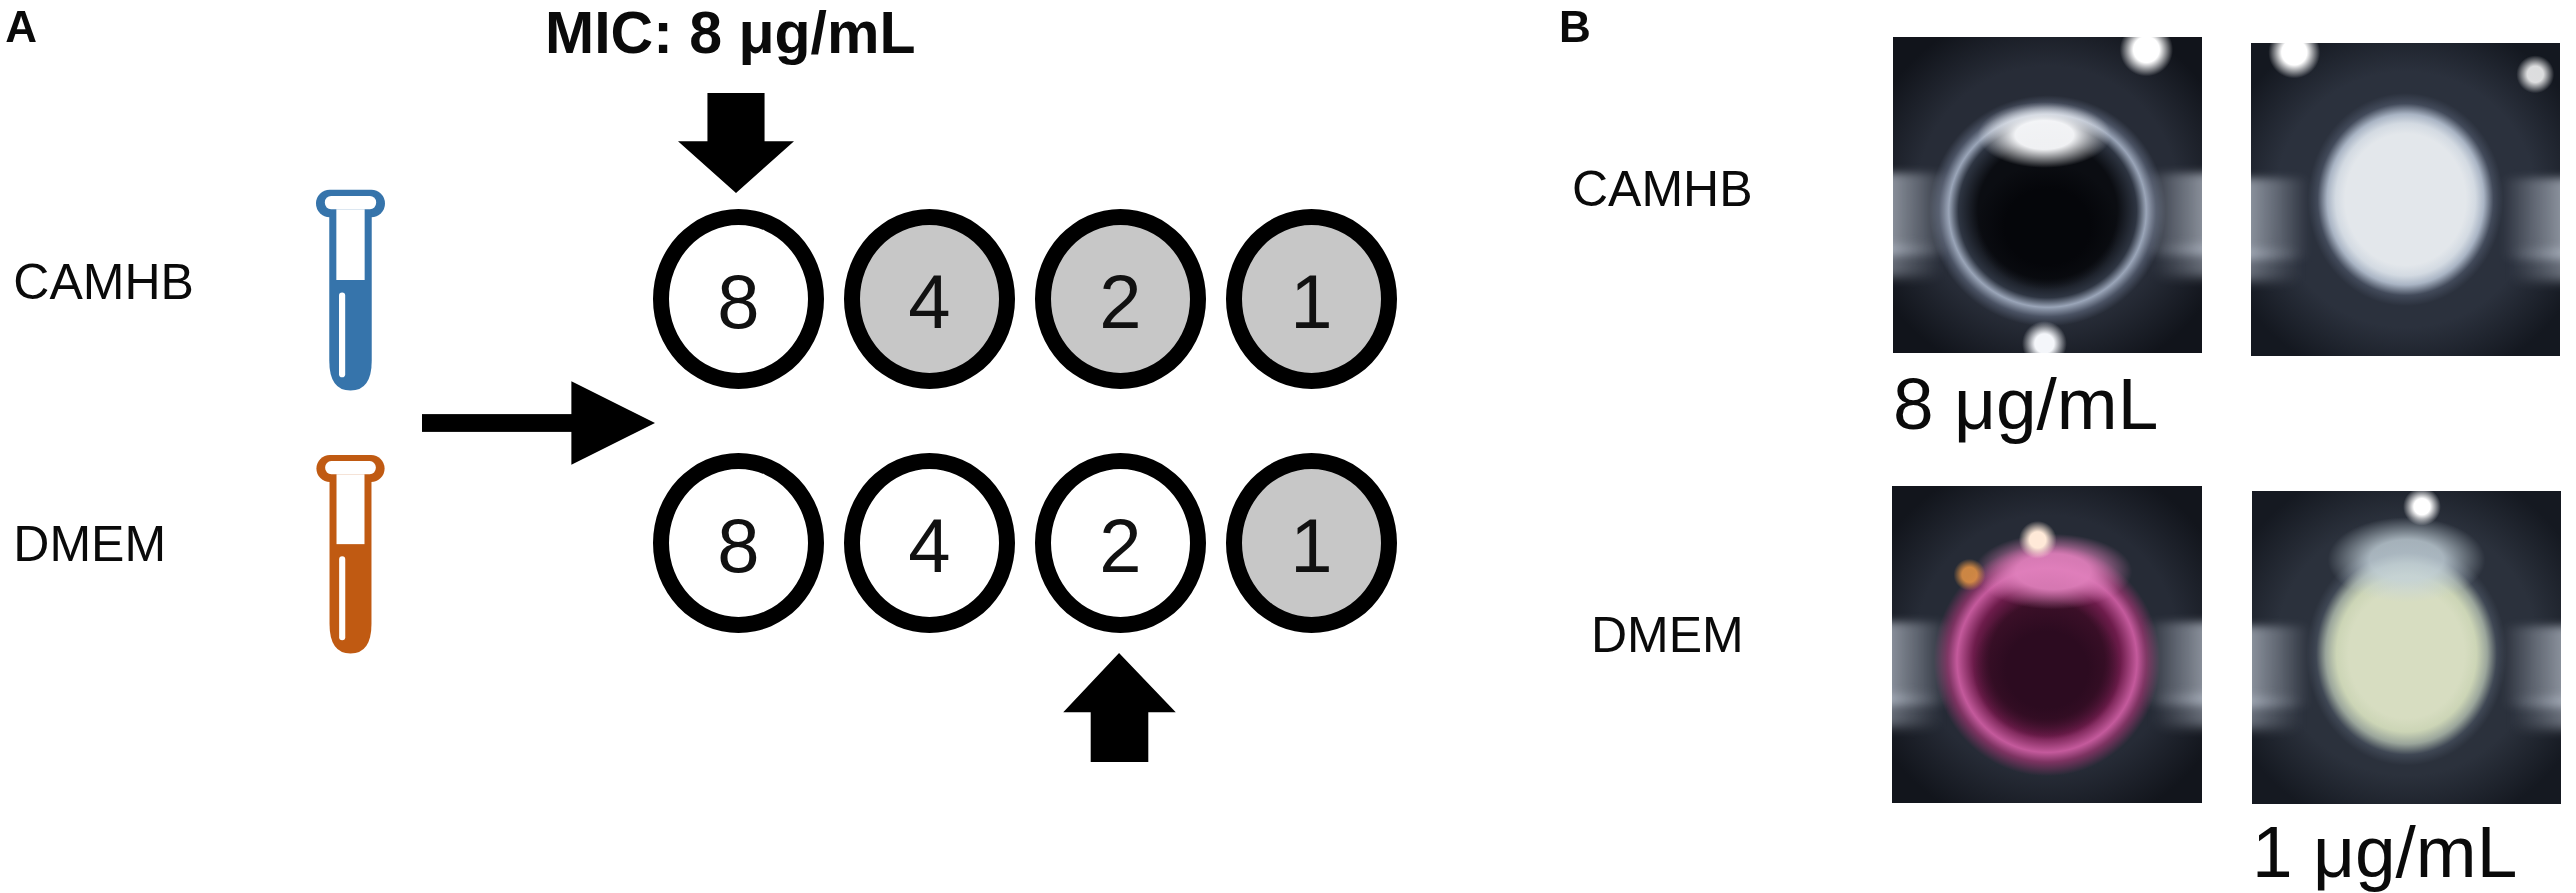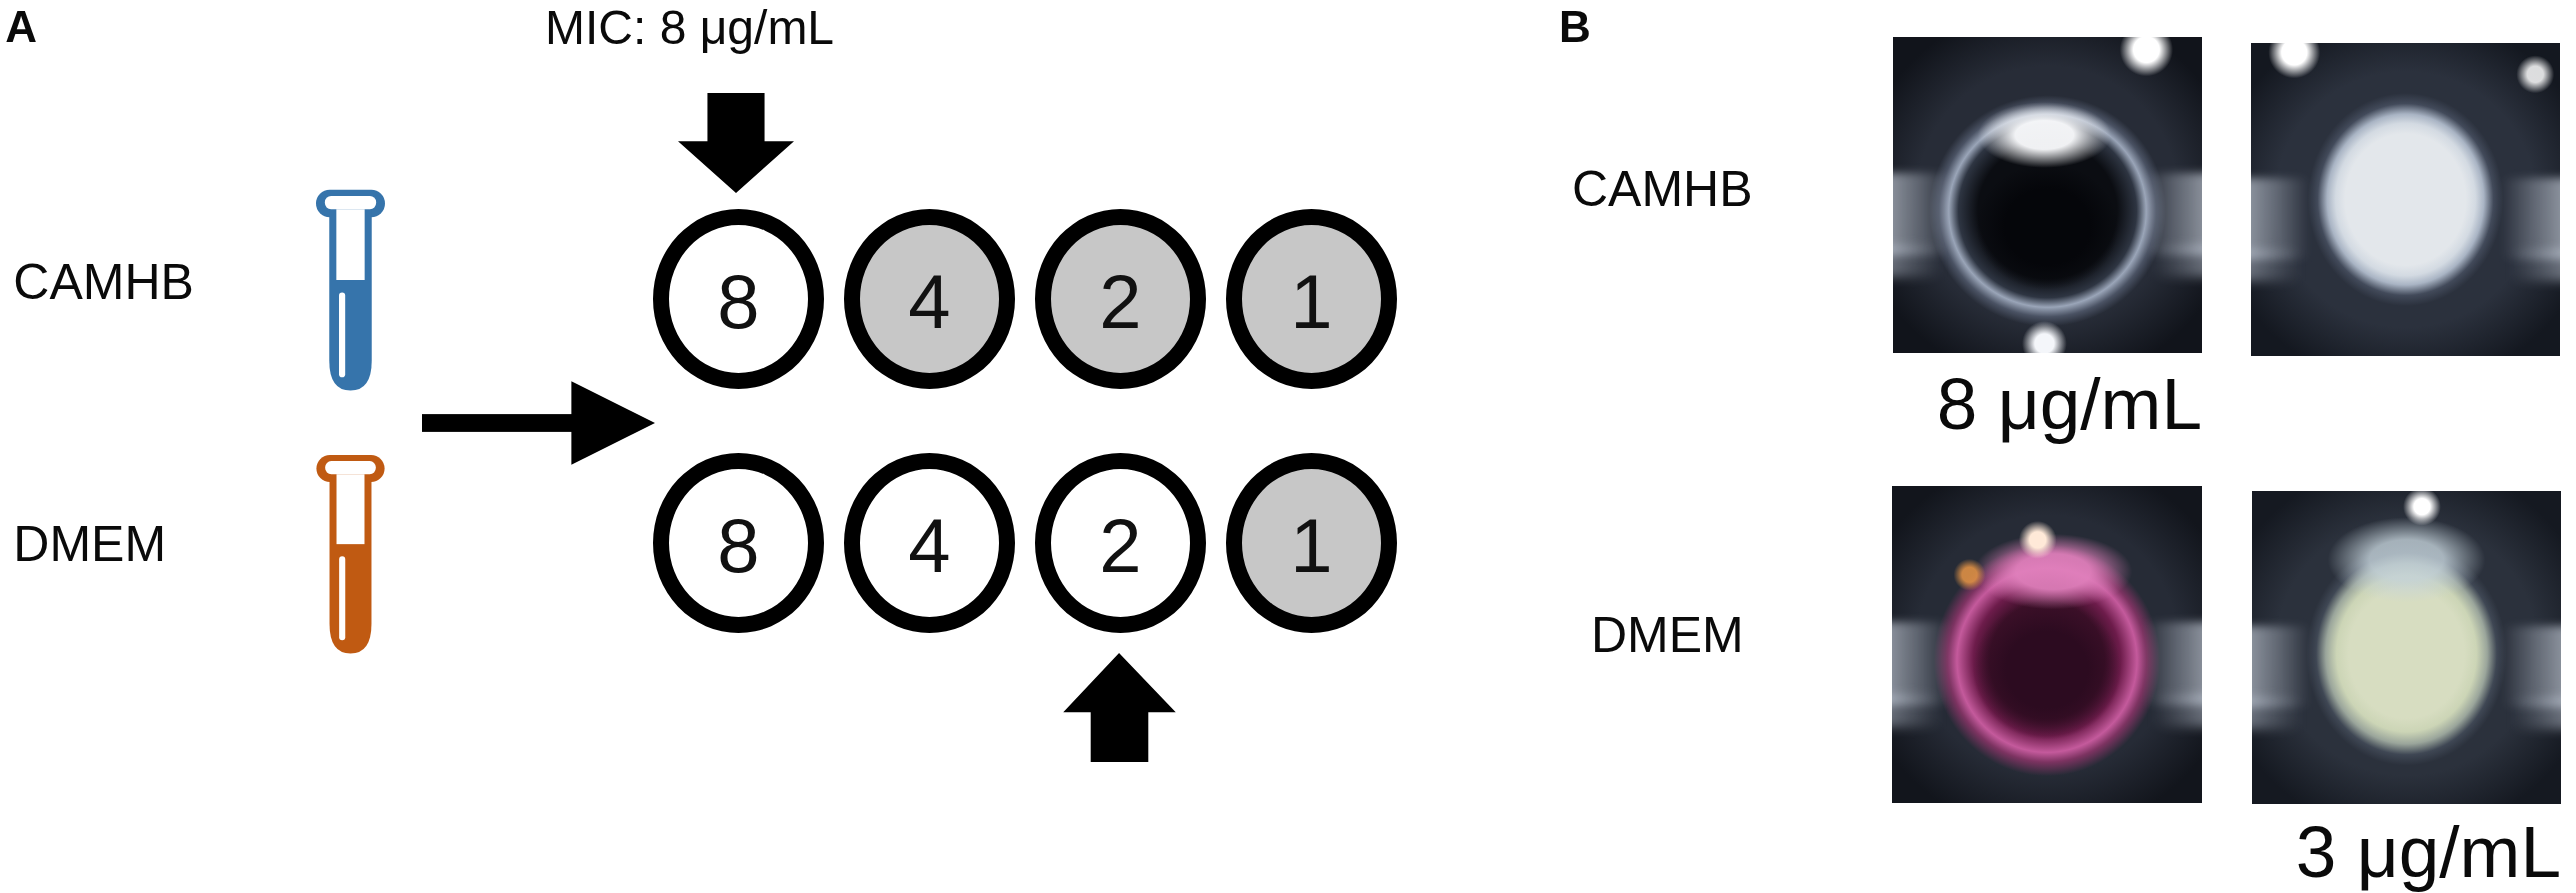--- a/index.html
+++ b/index.html
@@ -5,22 +5,22 @@
   html,body { margin:0; padding:0; background:#ffffff; }
   .figure {
     position:relative; width:2576px; height:894px;
     background:#ffffff; color:#000;
     font-family:"Liberation Sans", sans-serif;
     overflow:hidden;
   }
   .lbl { position:absolute; line-height:1; white-space:nowrap; color:#0a0a0a; }
   .panel-letter { font-size:44px; font-weight:bold; }
   .media-label { font-size:50px; }
-  .mic-label   { font-size:48px; }
-  .conc-label  { font-size:73px; text-align:right; }
+  .mic-label   { font-size:59px;font-weight:bold; }
+  .conc-label  { font-size:73px; text-align:left; }
 
   .arrow { position:absolute; }
   .arrow polygon, .arrow rect { fill:#000; }
 
   .tube { position:absolute; }
 
   
   .well {
     position:absolute; width:171px; height:180px; box-sizing:border-box;
     border:16px solid #000; border-radius:50%;
@@ -162,16 +162,16 @@
   <div class="photo p-camhb8" style="left:1893px; top:37px; width:309px; height:316px;"></div>
   <div class="photo p-camhb4" style="left:2251px; top:43px; width:309px; height:313px;"></div>
 
   <div class="lbl conc-label" style="left:1893px; width:309px; top:367px;">8 μg/mL</div>
 
   <div class="lbl media-label" style="left:1591px; top:610px;">DMEM</div>
 
   <div class="photo p-dmem2" style="left:1892px; top:486px; width:310px; height:317px;"></div>
   <div class="photo p-dmem1" style="left:2252px; top:491px; width:309px; height:313px;"></div>
 
-  <div class="lbl conc-label" style="left:2252px; width:309px; top:815px;">3 μg/mL</div>
+  <div class="lbl conc-label" style="left:2252px; width:309px; top:815px;">1 μg/mL</div>
 
 </div>
 
 
 </body></html>

